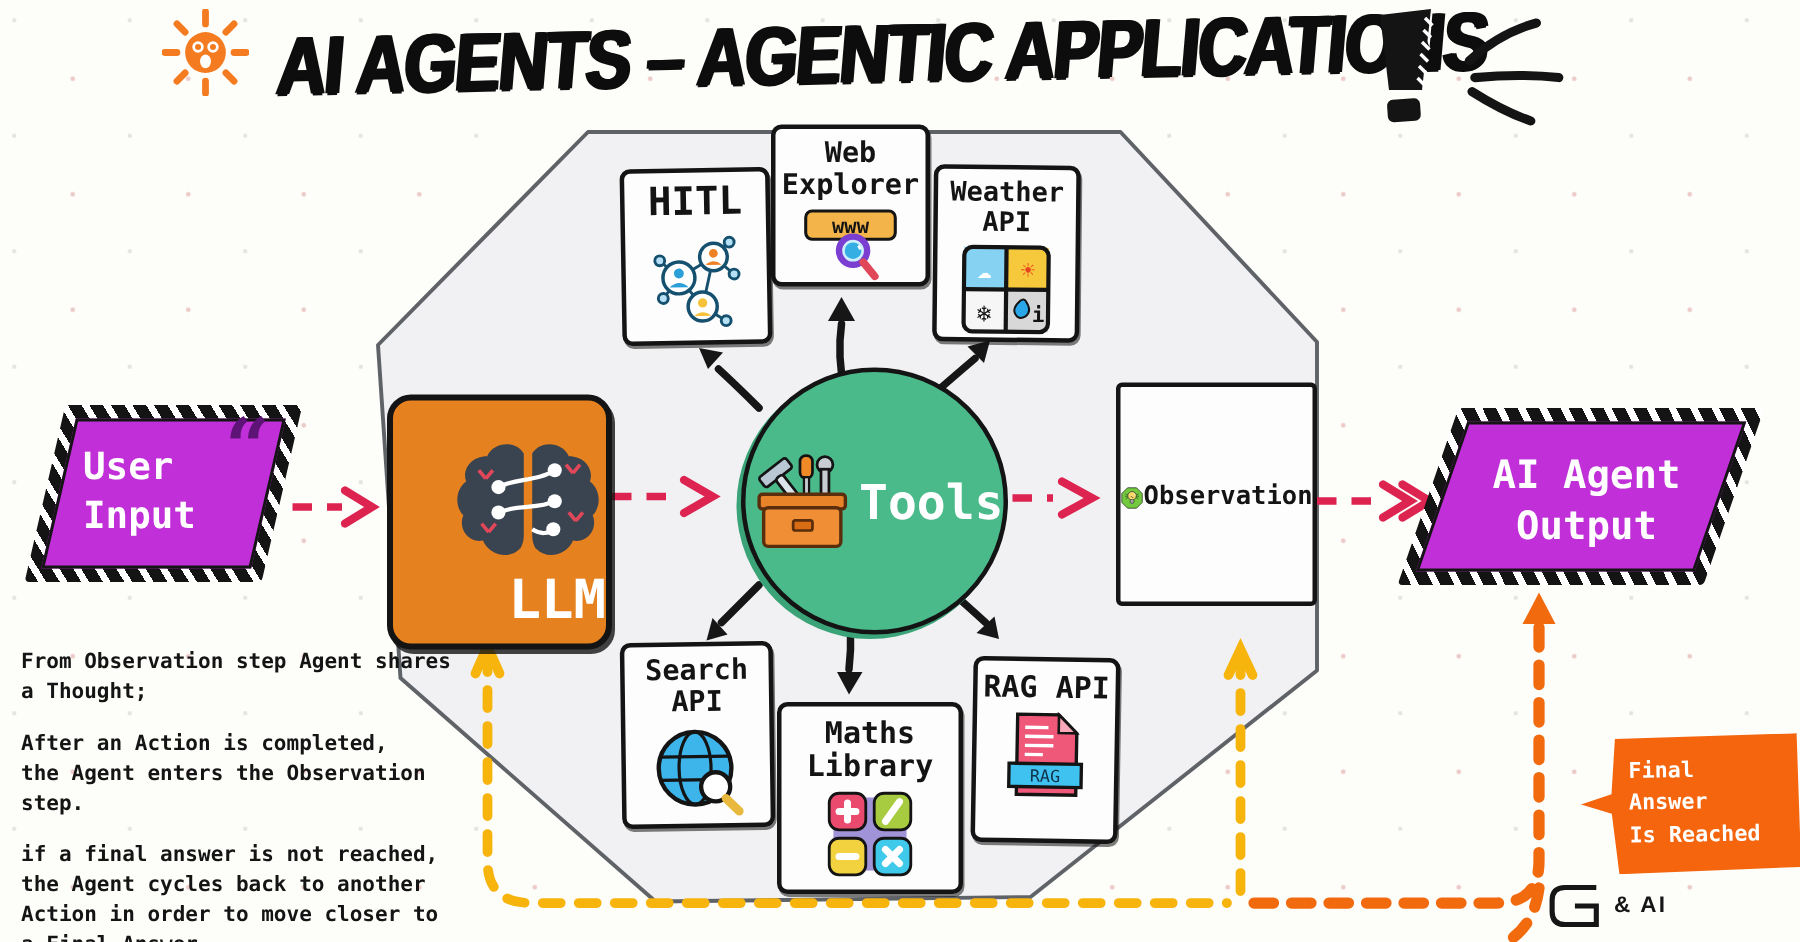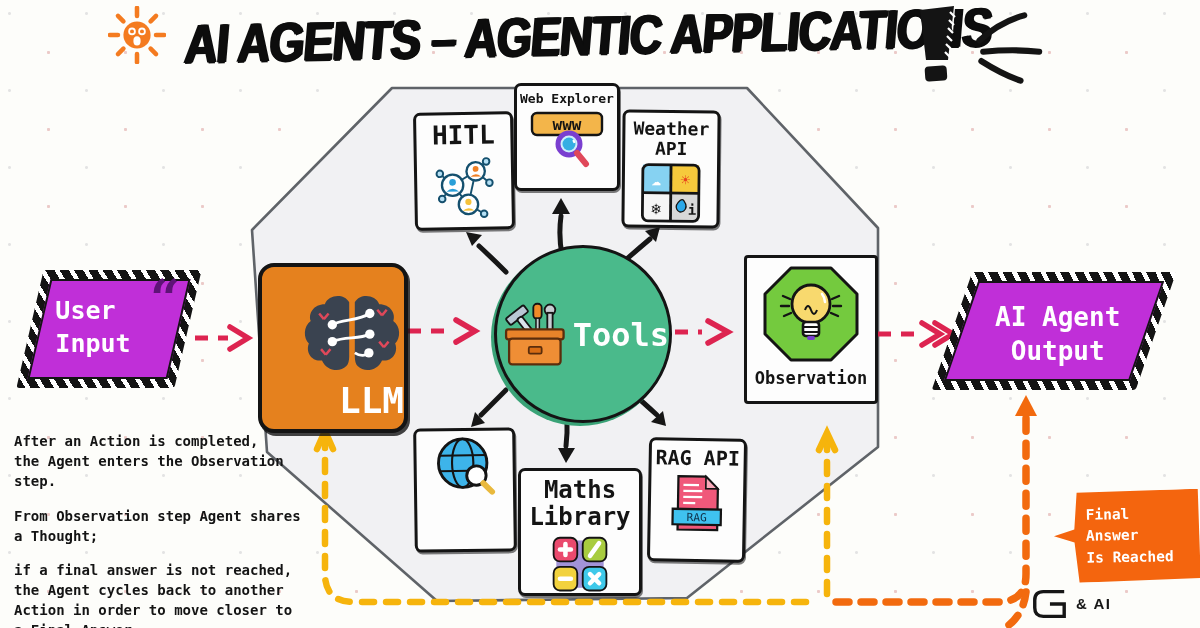--- a/index.html
+++ b/index.html
@@ -51,21 +51,21 @@
     left:494px;top:245px;width:172px;height:172px;border-radius:50%;
     background:#4aba8b;border:3px solid #141414;z-index:2;
     display:flex;flex-direction:row;align-items:center;justify-content:space-between;
     box-shadow:-3px 3px 0 #3aa377;
   }
   .tools-label{color:#fff;font-weight:bold;font-size:32px;margin-top:2px;}
 
   .obs-card{
     left:744px;top:255px;width:128px;height:143px;background:#fdfdfd;
     border:3px solid #141414;border-radius:4px;z-index:2;
-    display:flex;flex-direction:column;align-items:center;justify-content:flex-start;
+    display:flex;flex-direction:row;align-items:center;justify-content:flex-start;
   }
   .obs-label{font-weight:bold;font-size:17px;margin-top:2px;color:#141414;}
 
   
   .pgram{
     z-index:2;
     background:repeating-linear-gradient(50deg,#141414 0 7px,#ffffff 7px 11px);
     padding:9px;border-radius:3px;
   }
   .pgram-inner{
@@ -224,21 +224,21 @@
         <circle cx="44" cy="15.5" r="3" fill="#f08024"></circle>
         <path d="M38.5 23.5 Q44 18.5 49.5 23.5 Z" fill="#f08024"></path>
         <circle cx="36" cy="52" r="10" fill="#fff" stroke="#15506e" stroke-width="2.4"></circle>
         <circle cx="36" cy="49.5" r="3.2" fill="#f5c23a"></circle>
         <path d="M30 58.5 Q36 53.5 42 58.5 Z" fill="#f5c23a"></path>
       </g>
     </svg>
   </div>
 
   <div class="abs card" style="left:514px;top:83px;width:100px;height:102px;">
-    <div class="card-title" style="font-size:13px">Web Explorer</div>
+    <div class="card-title" style="font-size:19px">Web Explorer</div>
     <svg class="card-icon" width="78" height="58" viewBox="0 0 78 58">
       <rect x="4" y="2" width="70" height="22" rx="5" fill="#f3b54a" stroke="#141414" stroke-width="2.4"></rect>
       <text x="39" y="19" text-anchor="middle" font-family="DejaVu Sans Mono, monospace" font-weight="bold" font-size="16" fill="#141414">www</text>
       <circle cx="41" cy="33" r="11" fill="#cfeefb" stroke="#7a3fd0" stroke-width="5"></circle>
       <circle cx="41" cy="33" r="6.5" fill="#35aee3"></circle>
       <path d="M45 29 A6 6 0 0 1 46.5 32" stroke="#fff" stroke-width="2" fill="none"></path>
       <line x1="49" y1="42" x2="58" y2="53" stroke="#e0485a" stroke-width="6" stroke-linecap="round"></line>
     </svg>
   </div>
 
@@ -254,32 +254,33 @@
       <line x1="2" y1="32" x2="62" y2="32" stroke="#141414" stroke-width="3"></line>
       <text x="16.5" y="24" text-anchor="middle" font-size="17" fill="#ffffff">☁</text>
       <text x="47.5" y="24" text-anchor="middle" font-size="17" fill="#e8441f">☀</text>
       <text x="16.5" y="55" text-anchor="middle" font-size="17" fill="#141414">❄</text>
       <path d="M44 40 Q49 47 44 51 Q39 54 36.5 49 Q34.5 45 40 40 Q42.5 38 44 40 Z" fill="#2aa7e8" stroke="#141414" stroke-width="1.4" transform="translate(2,0)"></path>
       <text x="55" y="55" text-anchor="middle" font-family="DejaVu Sans Mono, monospace" font-weight="bold" font-size="15" fill="#141414">i</text>
     </svg>
   </div>
 
   <div class="abs card" style="left:414px;top:428px;width:96px;height:118px;transform:rotate(-0.8deg)">
+    <div class="card-title" style="font-size:19px">Search API</div>
     <svg class="card-icon" width="62" height="62" viewBox="0 0 64 64">
       <circle cx="30" cy="29" r="25" fill="#3db4ea" stroke="#141414" stroke-width="3"></circle>
       <ellipse cx="30" cy="29" rx="11" ry="25" fill="none" stroke="#141414" stroke-width="2.2"></ellipse>
       <line x1="6" y1="21" x2="54" y2="21" stroke="#141414" stroke-width="2.2"></line>
       <line x1="6" y1="37" x2="54" y2="37" stroke="#141414" stroke-width="2.2"></line>
       <circle cx="44" cy="42" r="10" fill="#fff" stroke="#141414" stroke-width="3"></circle>
       <line x1="51" y1="50" x2="60" y2="59" stroke="#e9b93d" stroke-width="6" stroke-linecap="round"></line>
     </svg>
   </div>
 
   <div class="abs card" style="left:518px;top:468px;width:118px;height:122px;">
-    <div class="card-title" style="font-size:24px">Maths Library</div>
+    <div class="card-title" style="font-size:20px">Maths Library</div>
     <svg class="card-icon" width="60" height="60" viewBox="0 0 64 64">
       <rect x="27" y="6" width="10" height="52" fill="#a193d8"></rect>
       <rect x="6" y="27" width="52" height="10" fill="#a193d8"></rect>
       <g stroke="#141414" stroke-width="2">
         <rect x="3" y="3" width="26" height="26" rx="7" fill="#ea4a6e"></rect>
         <rect x="35" y="3" width="26" height="26" rx="7" fill="#a8cc3f"></rect>
         <rect x="3" y="35" width="26" height="26" rx="7" fill="#f2d23e"></rect>
         <rect x="35" y="35" width="26" height="26" rx="7" fill="#3fc9ea"></rect>
       </g>
       <g stroke="#fff" stroke-width="5" stroke-linecap="round">
@@ -381,25 +382,25 @@
     </div>
   </div>
 
   <div class="abs pgram pgram-out">
     <div class="pgram-inner">
       <div class="pgram-label">AI Agent Output</div>
     </div>
   </div>
 
   <div class="abs notes">
+    <p>From Observation step Agent shares
+a Thought;</p>
     <p>After an Action is completed,
 the Agent enters the Observation
 step.</p>
-    <p>From Observation step Agent shares
-a Thought;</p>
     <p>if a final answer is not reached,
 the Agent cycles back to another
 Action in order to move closer to
 a Final Answer.</p>
   </div>
 
   <div class="abs final-tag">
     <div>Final</div>
     <div>Answer</div>
     <div>Is Reached</div>

